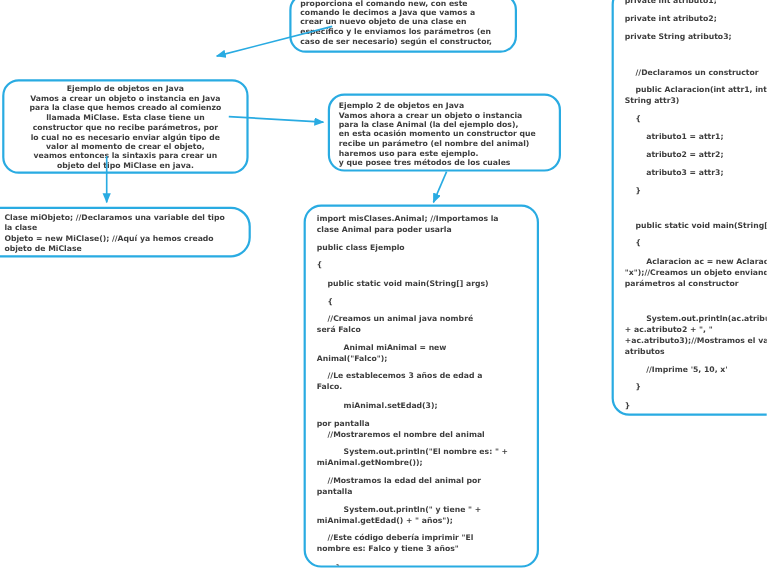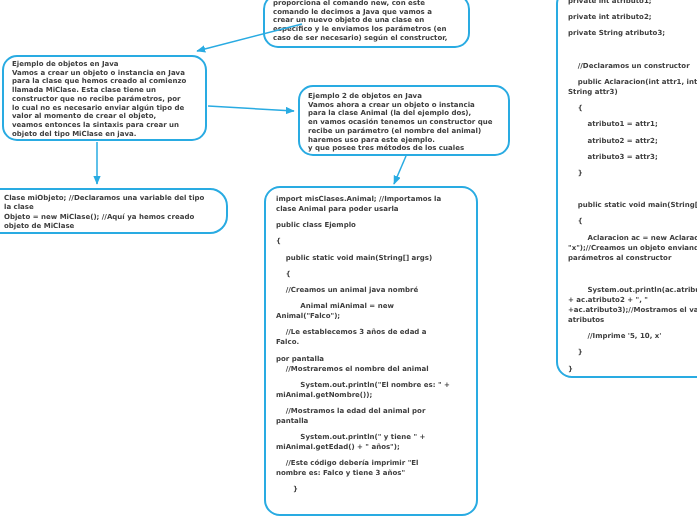--- a/index.html
+++ b/index.html
@@ -25,76 +25,80 @@
 <body style="background: rgb(255, 255, 255);">
 
 <div class="node prose" style="left:263px;top:-6px;width:207px;height:54px;">
     <div class="line">proporciona el comando new, con este</div>
     <div class="line">comando le decimos a Java que vamos a</div>
     <div class="line">crear un nuevo objeto de una clase en</div>
     <div class="line">específico y le enviamos los parámetros (en</div>
     <div class="line">caso de ser necesario) según el constructor,</div>
   </div>
 
-<div class="node prose" style="left:2px;top:55px;width:205px;height:86px;">
+<div class="node prose" style="left:2px;top:72px;width:224px;height:86px;text-align:center;">
     <div class="line">Ejemplo de objetos en Java</div>
     <div class="line">Vamos a crear un objeto o instancia en Java</div>
     <div class="line">para la clase que hemos creado al comienzo</div>
     <div class="line">llamada MiClase. Esta clase tiene un</div>
     <div class="line">constructor que no recibe parámetros, por</div>
     <div class="line">lo cual no es necesario enviar algún tipo de</div>
     <div class="line">valor al momento de crear el objeto,</div>
     <div class="line">veamos entonces la sintaxis para crear un</div>
     <div class="line">objeto del tipo MiClase en java.</div>
   </div>
 
 <div class="node prose" style="left:298px;top:85px;width:212px;height:71px;padding-top:5px;">
     <div class="line">Ejemplo 2 de objetos en Java</div>
     <div class="line">Vamos ahora a crear un objeto o instancia</div>
     <div class="line">para la clase Animal (la del ejemplo dos),</div>
-    <div class="line">en vamos ocasión tenemos un constructor que</div>
+    <div class="line">en esta ocasión momento un constructor que</div>
     <div class="line">recibe un parámetro (el nombre del animal)</div>
     <div class="line">haremos uso para este ejemplo.</div>
     <div class="line">y que posee tres métodos de los cuales</div>
   </div>
 
 <div class="node prose" style="left:-40px;top:188px;width:268px;height:46px;border-radius:18px;padding-left:42px;line-height:9.3px;padding-top:4px;">
     <div class="line">Clase miObjeto; //Declaramos una variable del tipo</div>
     <div class="line">la clase</div>
     <div class="line">Objeto = new MiClase(); //Aquí ya hemos creado</div>
     <div class="line">objeto de MiClase</div>
   </div>
 
-<div class="node code" style="left:264px;top:186px;width:214px;height:330px;">
+<div class="node code" style="left:276px;top:186px;width:214px;height:330px;">
     <div class="para">
       <div class="line">import misClases.Animal; //Importamos la</div>
       <div class="line">clase Animal para poder usarla</div>
     </div>
     <div class="para">
       <div class="line">public class Ejemplo</div>
     </div>
     <div class="para">
       <div class="line">{</div>
     </div>
     <div class="para">
       <div class="line">    public static void main(String[] args)</div>
     </div>
     <div class="para">
       <div class="line">    {</div>
     </div>
     <div class="para">
       <div class="line">    //Creamos un animal java nombré</div>
+      <div class="line">será Falco</div>
     </div>
     <div class="para">
       <div class="line">          Animal miAnimal = new</div>
       <div class="line">Animal("Falco");</div>
     </div>
     <div class="para">
       <div class="line">    //Le establecemos 3 años de edad a</div>
       <div class="line">Falco.</div>
+    </div>
+    <div class="para">
+      <div class="line">          miAnimal.setEdad(3);</div>
     </div>
     <div class="para">
       <div class="line">por pantalla</div>
       <div class="line">    //Mostraremos el nombre del animal</div>
     </div>
     <div class="para">
       <div class="line">          System.out.println("El nombre es: " +</div>
       <div class="line">miAnimal.getNombre());</div>
     </div>
     <div class="para">

